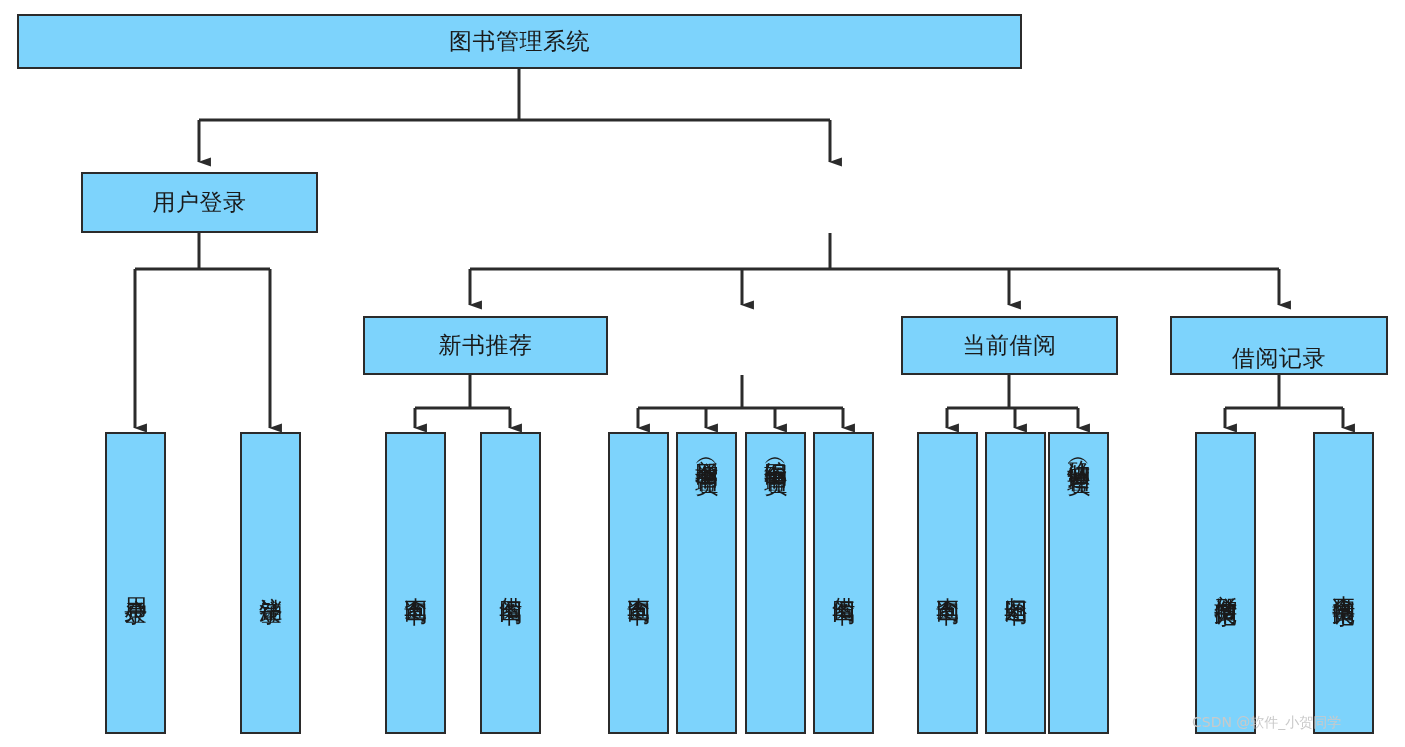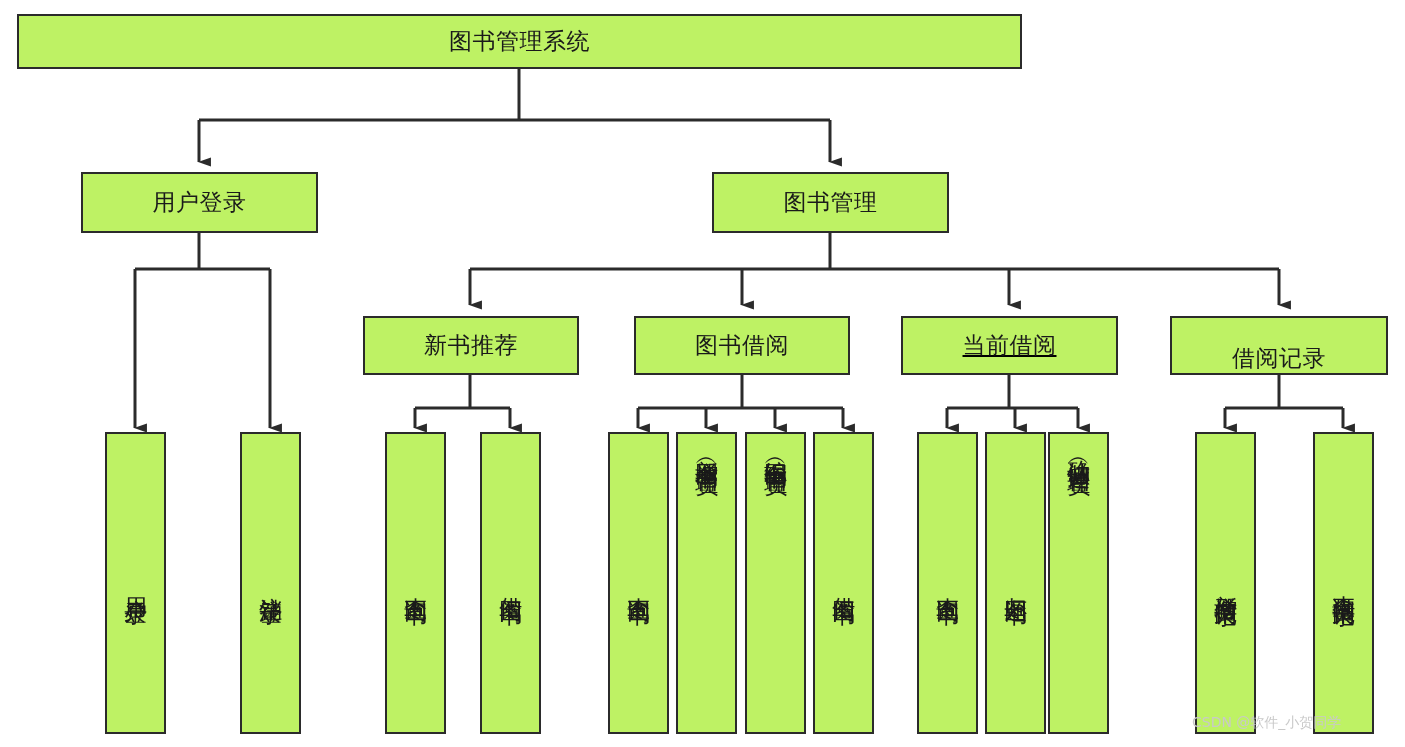--- a/index.html
+++ b/index.html
@@ -20,21 +20,21 @@
   #diagram-svg {
     position: absolute;
     top: 0;
     left: 0;
     width: 1405px;
     height: 747px;
   }
   .node-box {
     position: absolute;
     box-sizing: border-box;
-    background: #bef264;
+    background: #7dd3fc;
     border: 2px solid #2b2b2b;
     display: flex;
     align-items: center;
     justify-content: center;
   }
   .node-box.horiz {
     padding: 2px 6px;
   }
   .node-label-h {
     font-size: 23px;
@@ -128,31 +128,25 @@
     </g>
   </svg>
 
   <div class="node-box horiz" style="left:17px; top:14px; width:1005px; height:55px;">
     <span class="node-label-h">图书管理系统</span>
   </div>
 
   <div class="node-box horiz" style="left:81px; top:172px; width:237px; height:61px;">
     <span class="node-label-h">用户登录</span>
   </div>
-  <div class="node-box horiz" style="left:712px; top:172px; width:237px; height:61px;">
-    <span class="node-label-h">图书管理</span>
-  </div>
 
-  <div class="node-box horiz" style="left:363px; top:316px; width:216px; height:59px;text-align:right;">
+  <div class="node-box horiz" style="left:363px; top:316px; width:245px; height:59px;text-align:right;">
     <span class="node-label-h">新书推荐</span>
   </div>
-  <div class="node-box horiz" style="left:634px; top:316px; width:216px; height:59px;">
-    <span class="node-label-h">图书借阅</span>
-  </div>
-  <div class="node-box horiz" style="left:901px; top:316px; width:217px; height:59px;text-decoration:underline;">
+  <div class="node-box horiz" style="left:901px; top:316px; width:217px; height:59px;">
     <span class="node-label-h">当前借阅</span>
   </div>
   <div class="node-box horiz" style="left:1170px; top:316px; width:218px; height:59px;align-items:flex-end;">
     <span class="node-label-h">借阅记录</span>
   </div>
 
   <div class="node-box vert mid" style="left:105px; top:432px; width:61px; height:302px;">
     <span class="node-label-v">用户登录</span>
   </div>
   <div class="node-box vert mid" style="left:240px; top:432px; width:61px; height:302px;">

